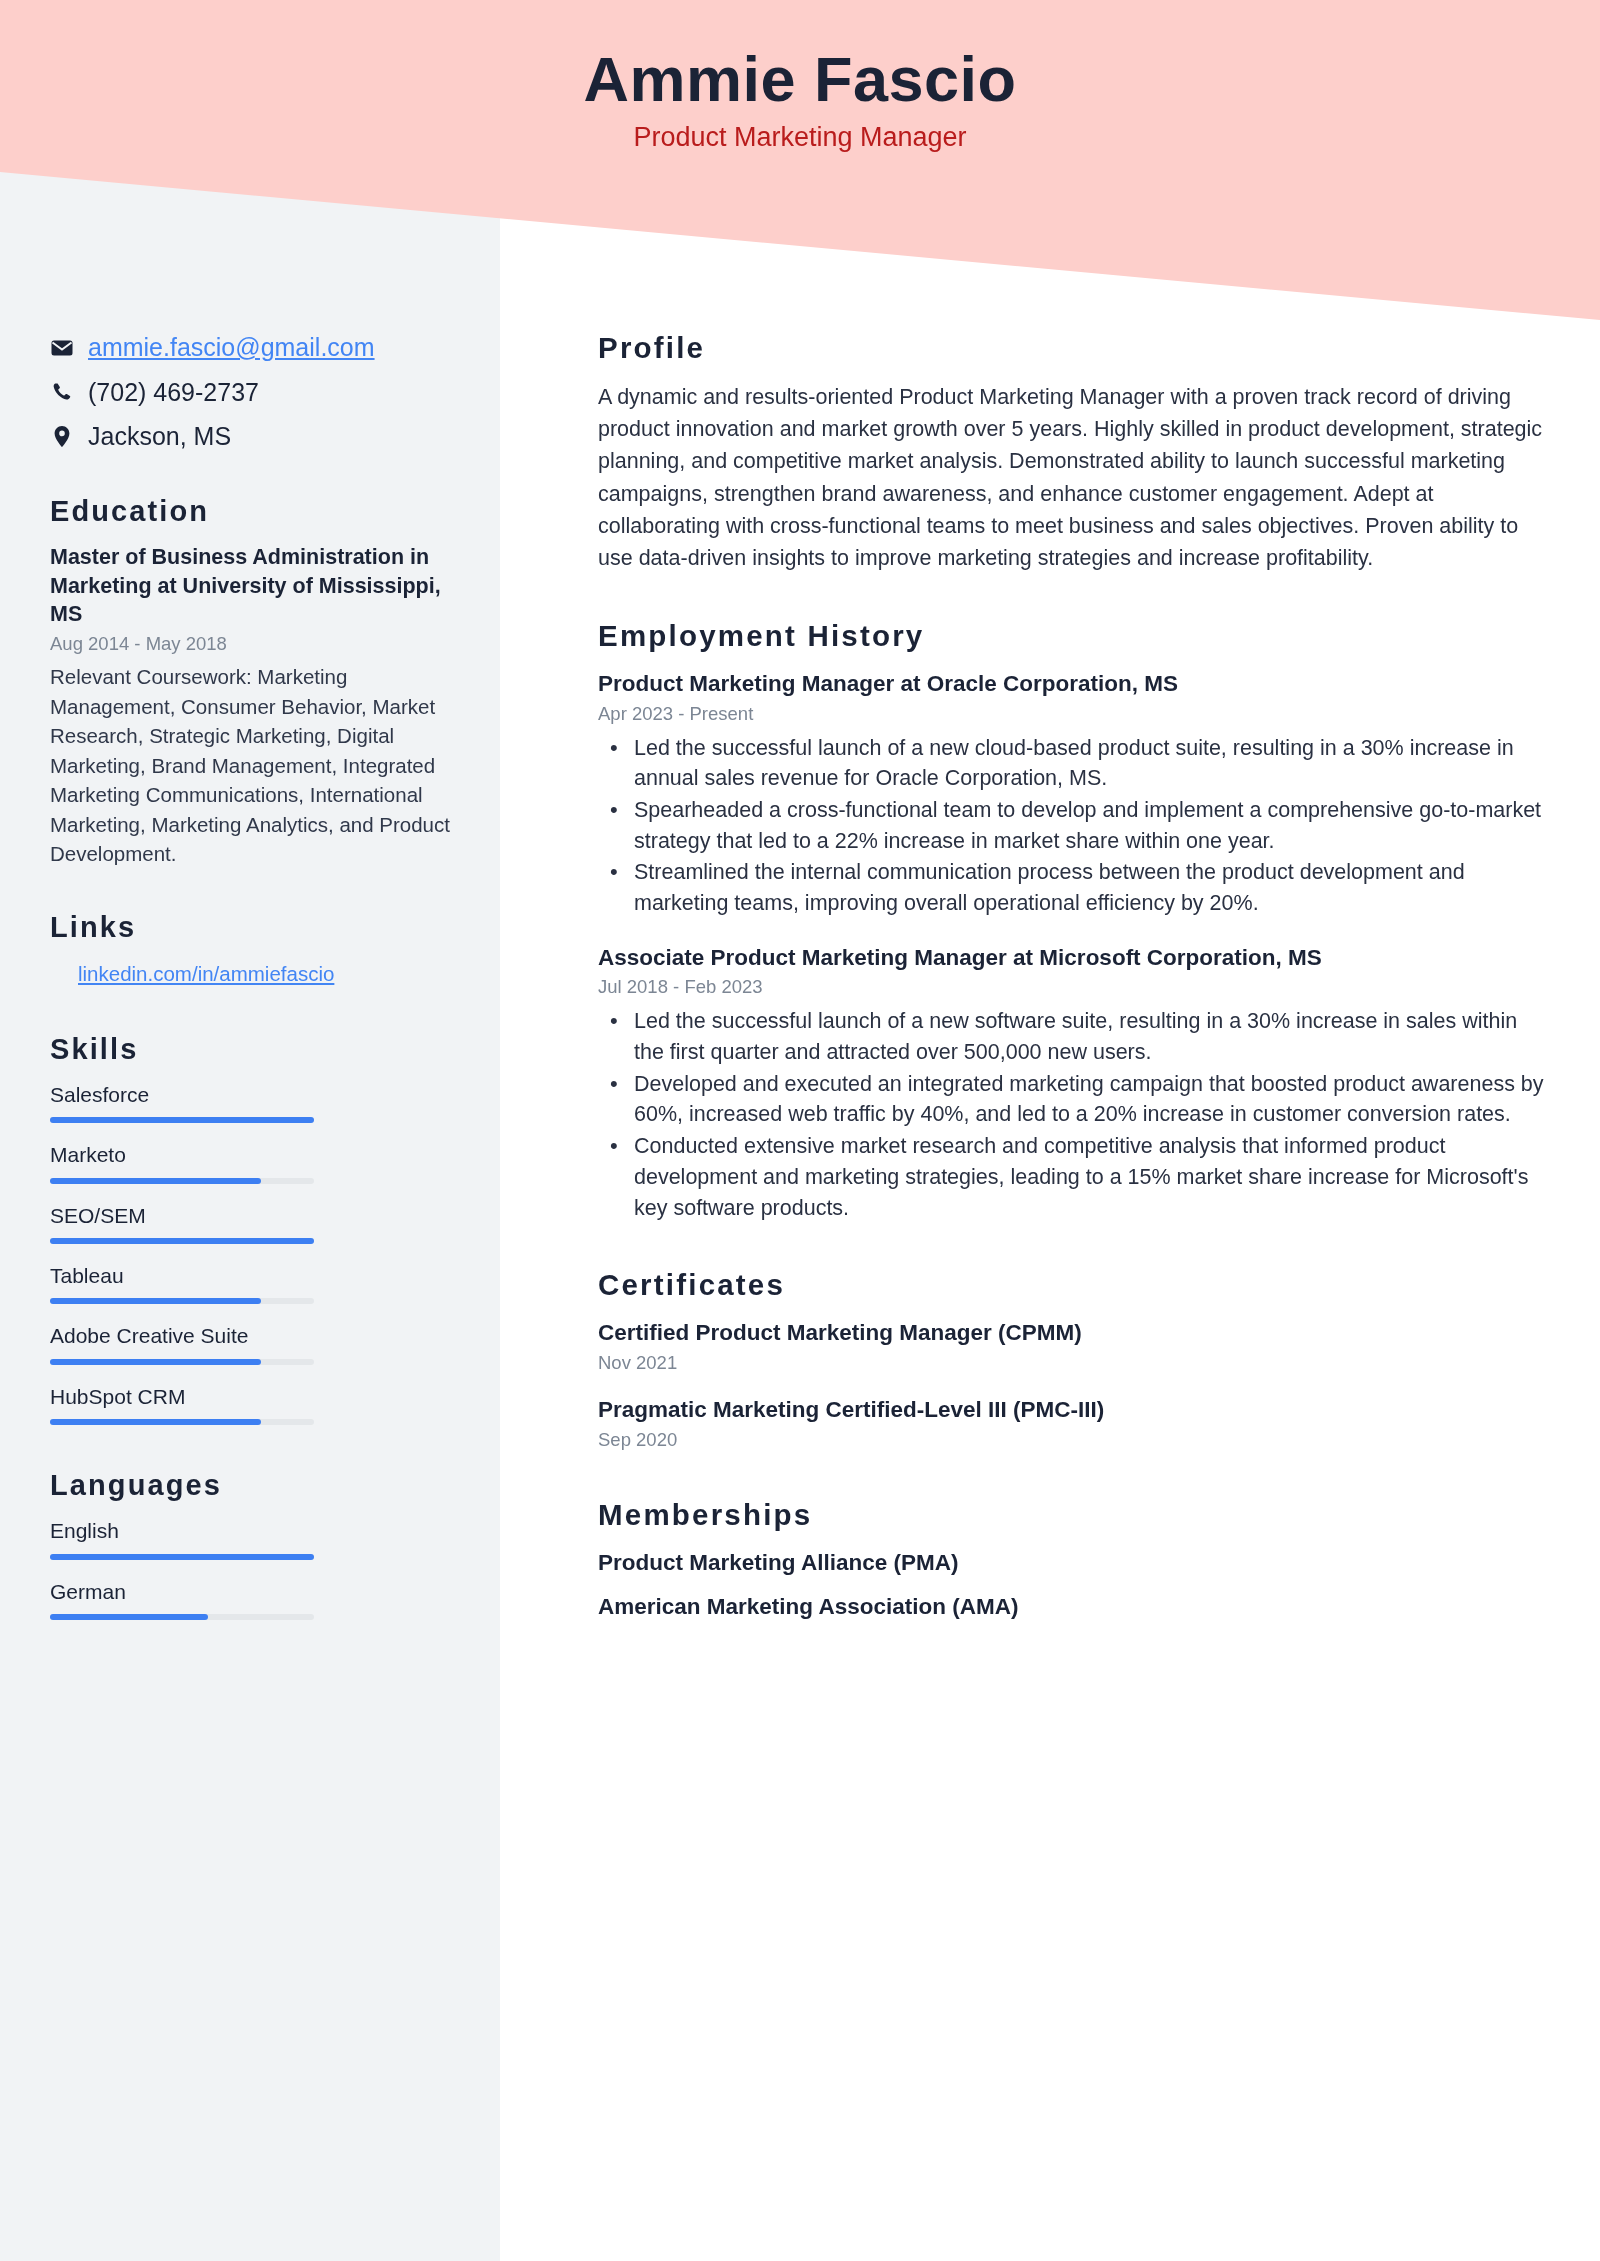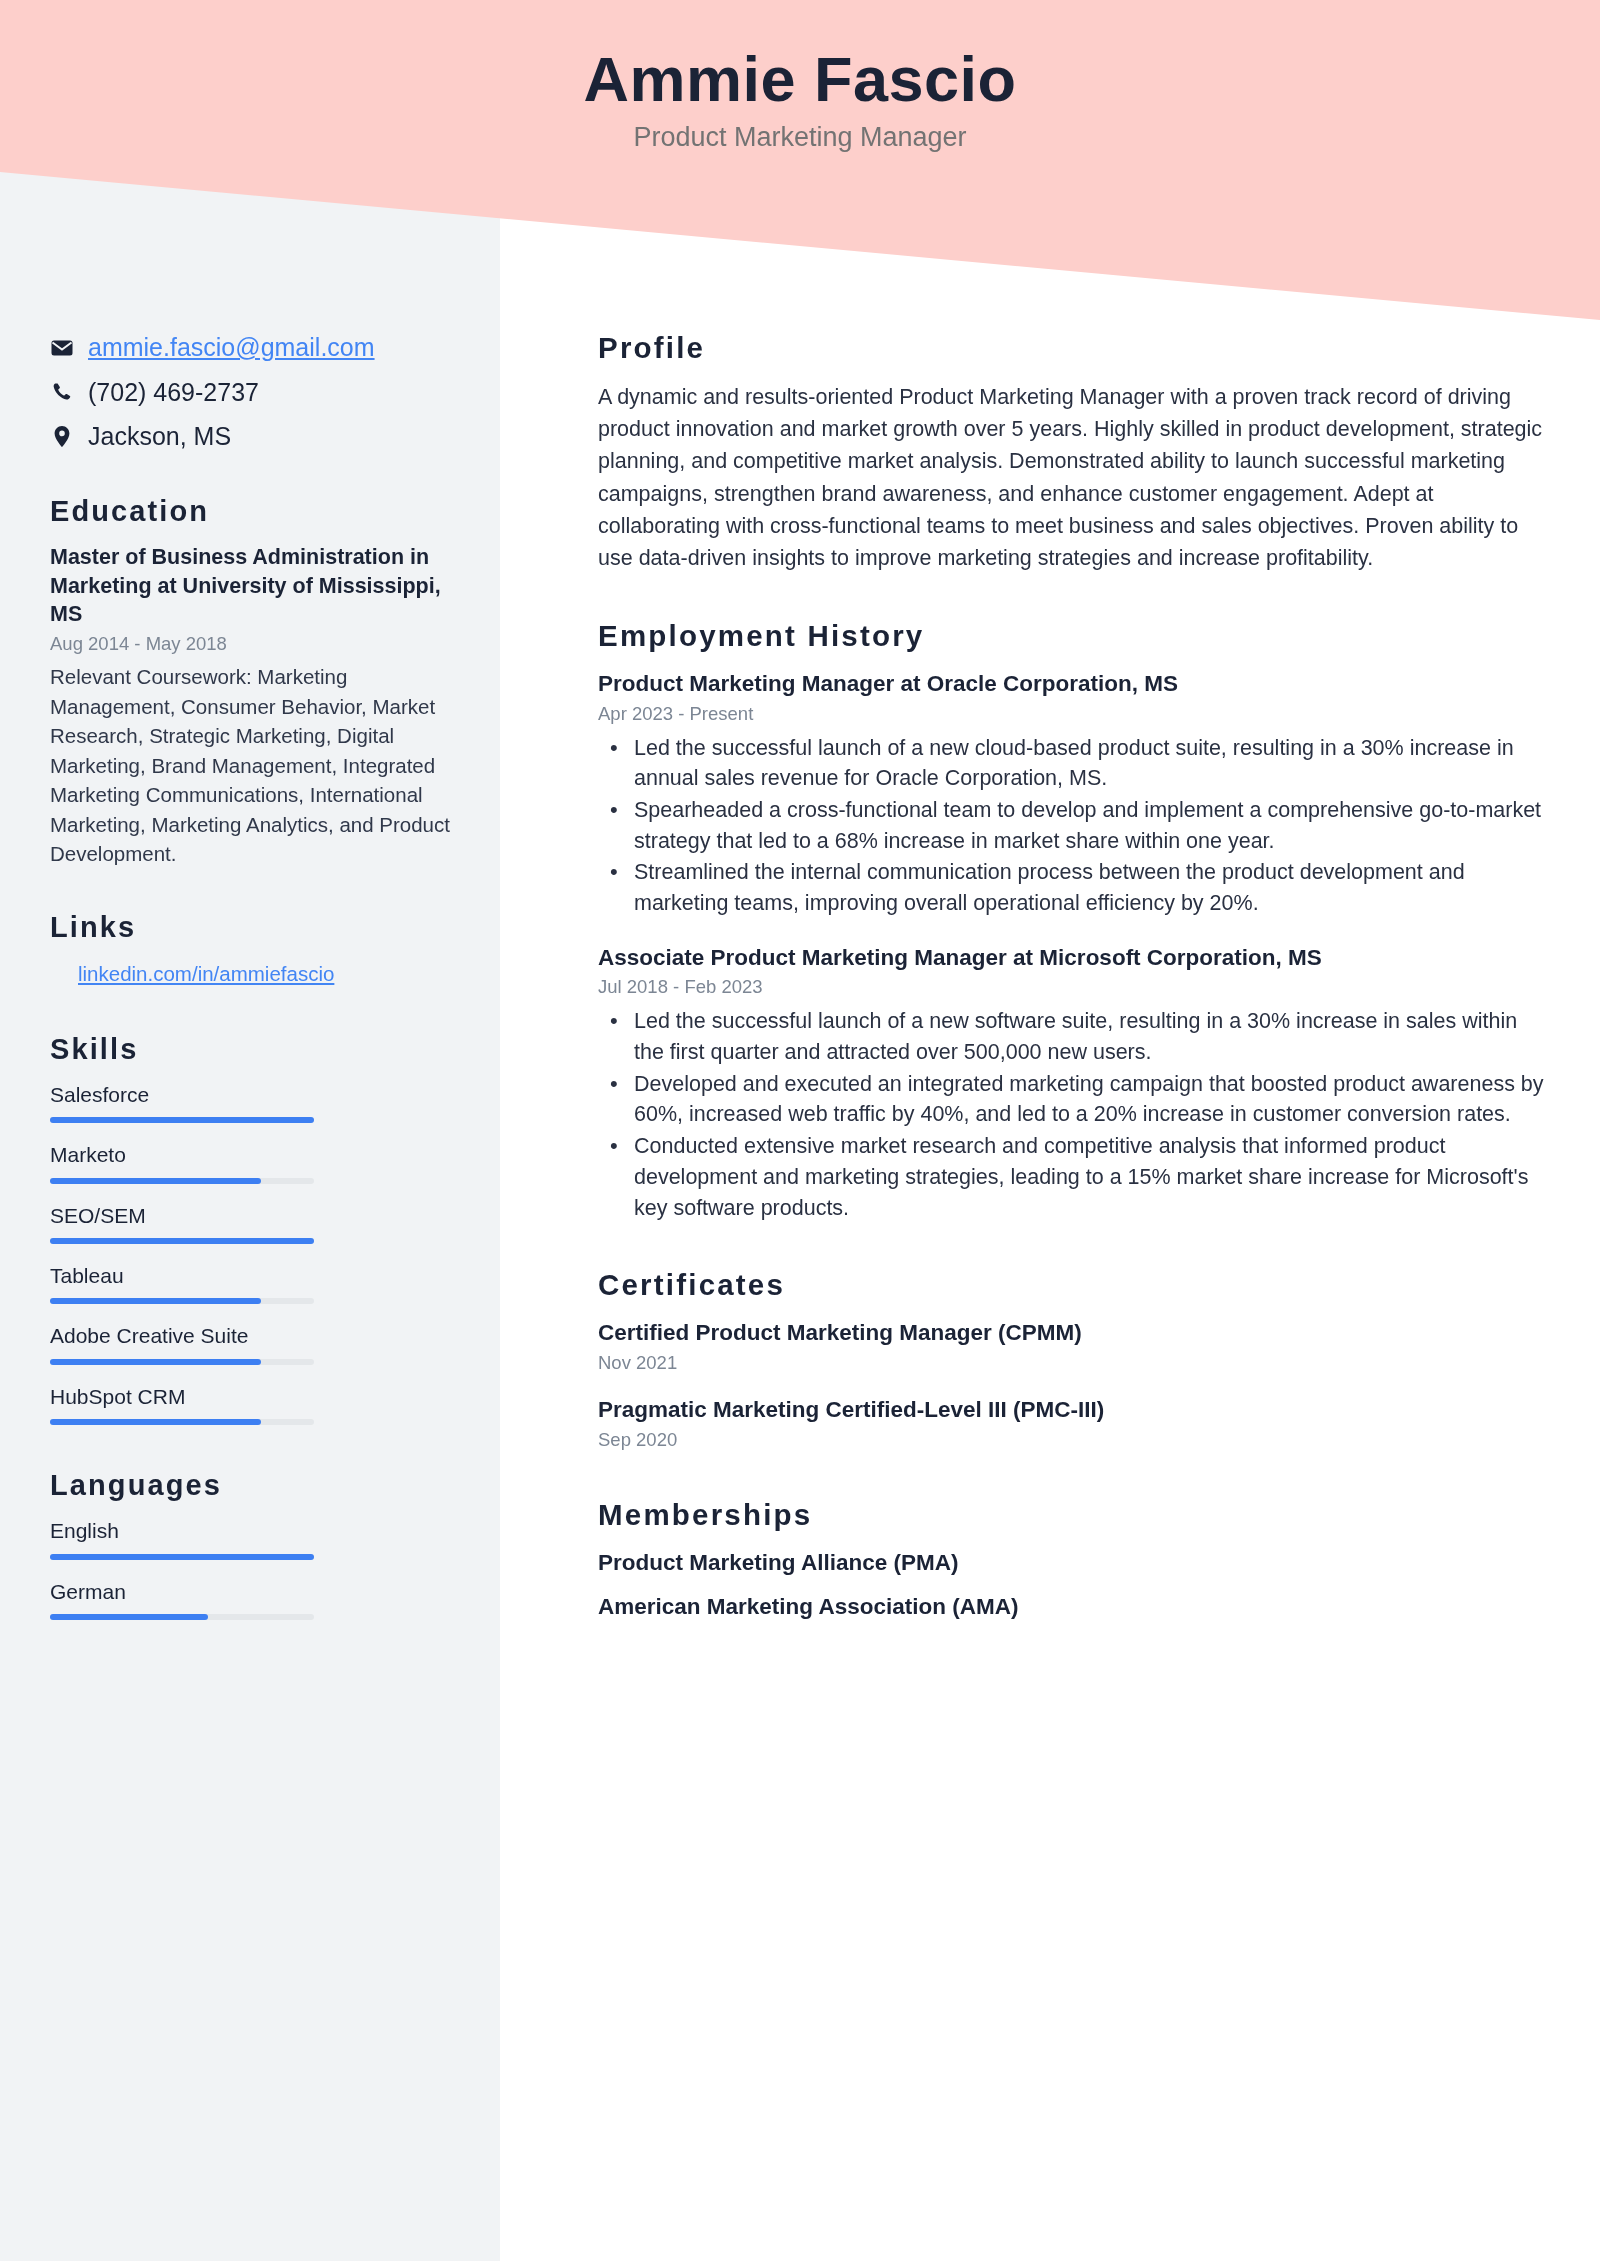--- a/index.html
+++ b/index.html
@@ -59,21 +59,21 @@
     font-size: 63px;
     font-weight: 700;
     letter-spacing: 0.5px;
     color: #1b2336;
     line-height: 1.12;
     margin: 0;
   }
   .cand-title {
     font-size: 27px;
     font-weight: 400;
-    color: #737373;
+    color: #b91c1c;
     margin-top: 6px;
     line-height: 1.2;
   }
 
   
   .sidebar {
     position: absolute;
     left: 0;
     top: 0;
     width: 500px;
@@ -371,21 +371,21 @@
     </div>
 
     <div class="section">
       <div class="main-heading">Employment History</div>
 
       <div class="job-block">
         <div class="job-title">Product Marketing Manager at Oracle Corporation, MS</div>
         <div class="job-dates">Apr 2023 - Present</div>
         <ul class="bullets">
           <li>Led the successful launch of a new cloud-based product suite, resulting in a 30% increase in annual sales revenue for Oracle Corporation, MS.</li>
-          <li>Spearheaded a cross-functional team to develop and implement a comprehensive go-to-market strategy that led to a 68% increase in market share within one year.</li>
+          <li>Spearheaded a cross-functional team to develop and implement a comprehensive go-to-market strategy that led to a 22% increase in market share within one year.</li>
           <li>Streamlined the internal communication process between the product development and marketing teams, improving overall operational efficiency by 20%.</li>
         </ul>
       </div>
 
       <div class="job-block">
         <div class="job-title">Associate Product Marketing Manager at Microsoft Corporation, MS</div>
         <div class="job-dates">Jul 2018 - Feb 2023</div>
         <ul class="bullets">
           <li>Led the successful launch of a new software suite, resulting in a 30% increase in sales within the first quarter and attracted over 500,000 new users.</li>
           <li>Developed and executed an integrated marketing campaign that boosted product awareness by 60%, increased web traffic by 40%, and led to a 20% increase in customer conversion rates.</li>

